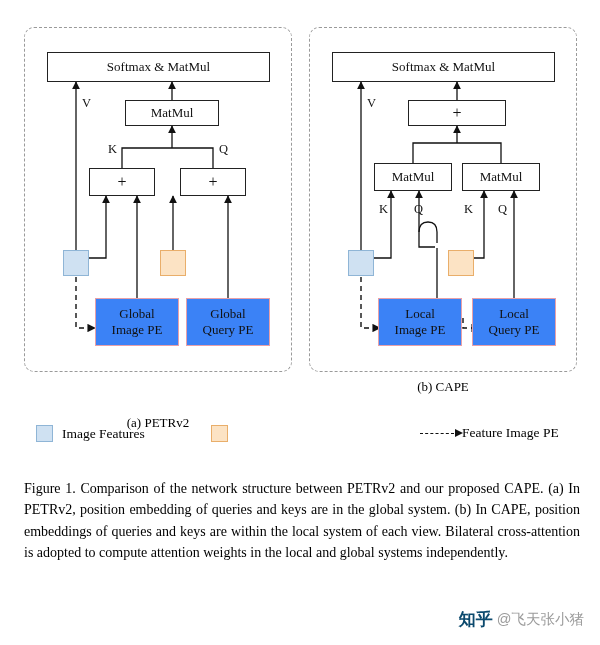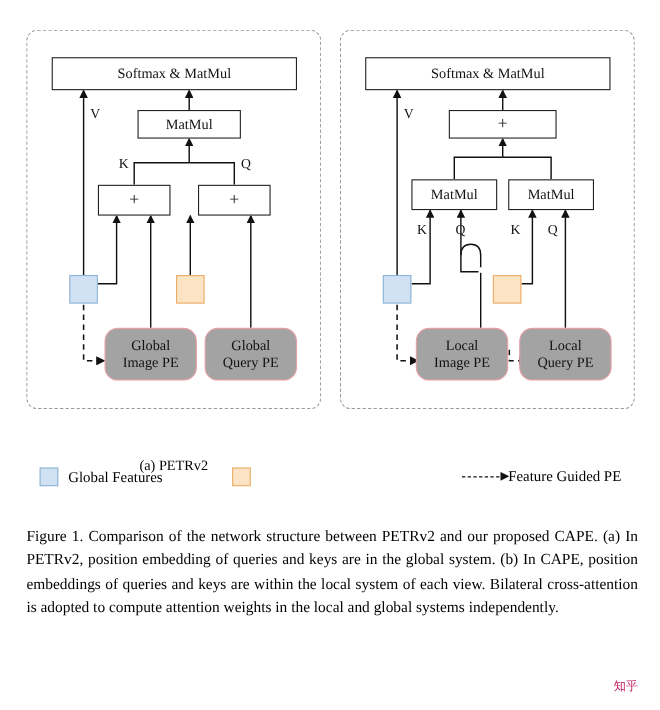--- a/index.html
+++ b/index.html
@@ -41,22 +41,22 @@
     text-align: center;
     font-family: "Liberation Serif", serif;
     font-size: 13px;
     line-height: 1.12;
     color: #111;
   }
   .pebox {
     position: absolute;
     box-sizing: border-box;
     border: 1.1px solid #e8a0a8;
-    background: #a3a3a3;
-    border-radius: 12px;
+    background: #3b82f6;
+    border-radius: 0;
     display: flex;
     flex-direction: column;
     align-items: center;
     justify-content: center;
     text-align: center;
     font-size: 13px;
     line-height: 1.25;
     color: #111;
   }
   .plusbox {
@@ -137,24 +137,24 @@
     position: absolute;
     right: 16px;
     bottom: 14px;
     display: flex;
     align-items: center;
     font-size: 14.5px;
     color: #9b9b9b;
     font-family: "Liberation Sans", sans-serif;
   }
   #watermark .zh-logo {
-    font-weight: normal;
-    color: #be185d;
+    font-weight: bold;
+    color: #0c4a6e;
     margin-right: 4px;
-    font-size: 11px;
+    font-size: 17px;
   }
 </style>
 </head>
 <body>
 
 <div id="page">
 
   <svg class="wires">
     <defs>
       <marker id="arrow" viewBox="0 0 10 10" refX="9" refY="5" markerWidth="6" markerHeight="6" orient="auto-start-reverse">
@@ -257,34 +257,36 @@
     <span>Local</span>
     <span>Query PE</span>
   </div>
 
   <div class="lbl" style="left:367px; top:96px;">V</div>
   <div class="lbl" style="left:379px; top:202px;">K</div>
   <div class="lbl" style="left:414px; top:202px;">Q</div>
   <div class="lbl" style="left:464px; top:202px;">K</div>
   <div class="lbl" style="left:498px; top:202px;">Q</div>
 
+  <div class="caption-sub" style="left:309px; top:379px; width:268px;">(b) CAPE</div>
 
   <div id="legend">
     <div class="legend-item" style="left:0px; top:3px;">
       <span class="legend-sq lg-blue"></span>
-      <span>Global Features</span>
+      <span>Image Features</span>
     </div>
     <div class="legend-item" style="left:175px; top:3px;">
       <span class="legend-sq lg-orange"></span>
     </div>
     <div class="legend-item" style="left:384px; top:3px;">
       <span class="dashline"></span>
-      <span>Feature Guided PE</span>
+      <span>Feature Image PE</span>
     </div>
   </div>
 
   <div id="figcaption">Figure 1. Comparison of the network structure between PETRv2 and our proposed CAPE. (a) In PETRv2, position embedding of queries and keys are in the global system. (b) In CAPE, position embeddings of queries and keys are within the local system of each view. Bilateral cross-attention is adopted to compute attention weights in the local and global systems independently.</div>
 
   <div id="watermark">
     <span class="zh-logo">知乎</span>
+    <span>@飞天张小猪</span>
   </div>
 
 </div>
 
 </body></html>

